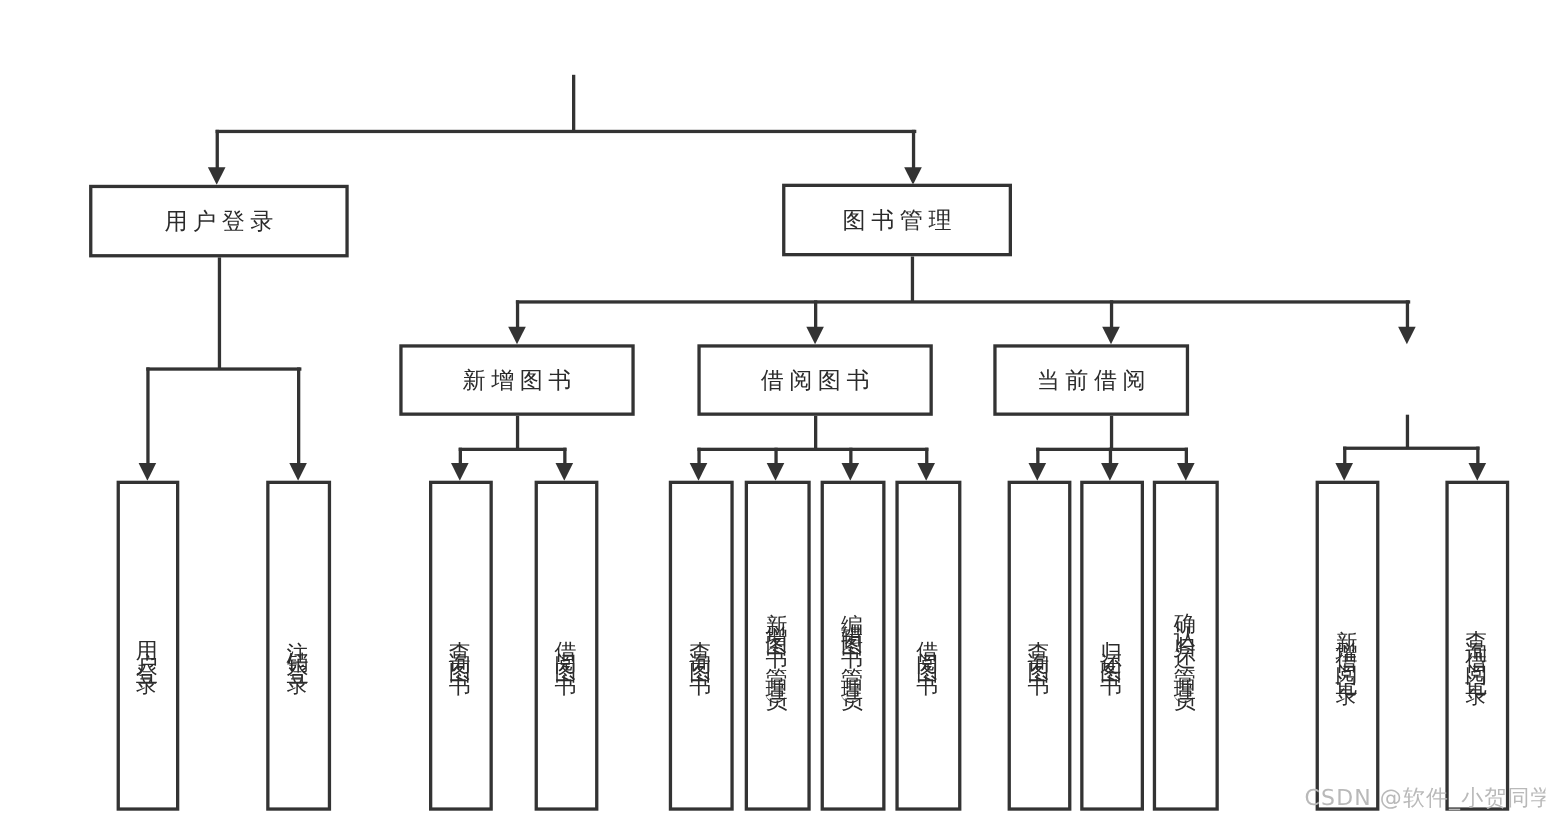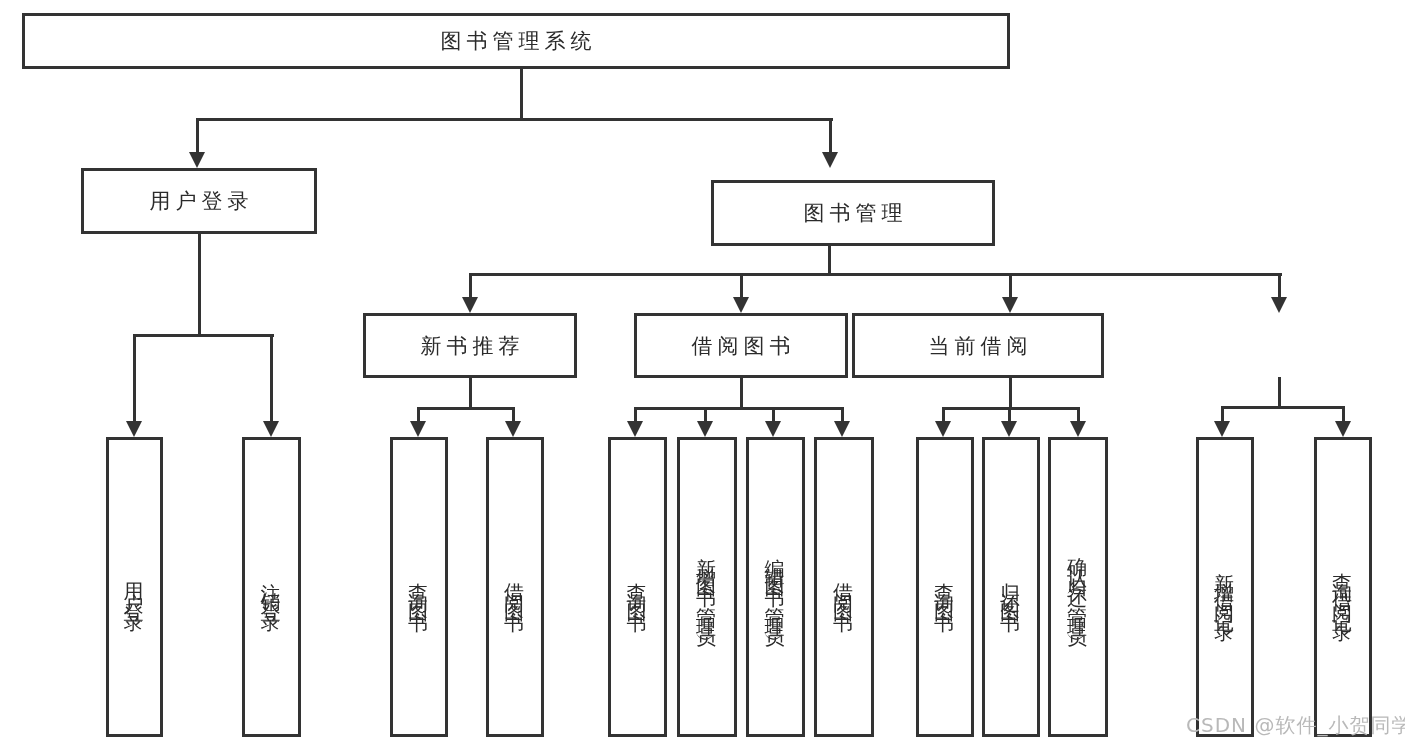--- a/index.html
+++ b/index.html
@@ -98,28 +98,27 @@
       <div class="arrow" style="left: 697px; top: 421px;"></div>
       <div class="arrow" style="left: 765px; top: 421px;"></div>
       <div class="arrow" style="left: 834px; top: 421px;"></div>
       <div class="arrow" style="left: 935px; top: 421px;"></div>
       <div class="arrow" style="left: 1001px; top: 421px;"></div>
       <div class="arrow" style="left: 1070px; top: 421px;"></div>
       <div class="arrow" style="left: 1214px; top: 421px;"></div>
       <div class="arrow" style="left: 1335px; top: 421px;"></div>
     </div>
 
-  <div class="hbox" style="left:22px;top:13px;width:988px;height:56px">图书管理系统</div>
 
   <div class="hbox" style="left:81px;top:168px;width:236px;height:66px">用户登录</div>
-  <div class="hbox" style="left:711px;top:180px;width:284px;height:66px">图书管理</div>
+  <div class="hbox" style="left:711px;top:167px;width:209px;height:66px">图书管理</div>
 
-  <div class="hbox" style="left:363px;top:313px;width:214px;height:65px">新书推荐</div>
+  <div class="hbox" style="left:363px;top:313px;width:214px;height:65px">新增图书</div>
   <div class="hbox" style="left:634px;top:313px;width:214px;height:65px">借阅图书</div>
-  <div class="hbox" style="left:852px;top:313px;width:252px;height:65px">当前借阅</div>
+  <div class="hbox" style="left:903px;top:313px;width:178px;height:65px">当前借阅</div>
 
   <div class="vbox" style="left:106px;width:57px">用户登录</div>
   <div class="vbox" style="left:242px;width:59px">注销登录</div>
 
   <div class="vbox" style="left:390px;width:58px">查询图书</div>
   <div class="vbox" style="left:486px;width:58px">借阅图书</div>
 
   <div class="vbox" style="left:608px;width:59px">查询图书</div>
   <div class="vbox" style="left:677px;width:60px">新增图书（管理员）</div>
   <div class="vbox" style="left:746px;width:59px">编辑图书（管理员）</div>

